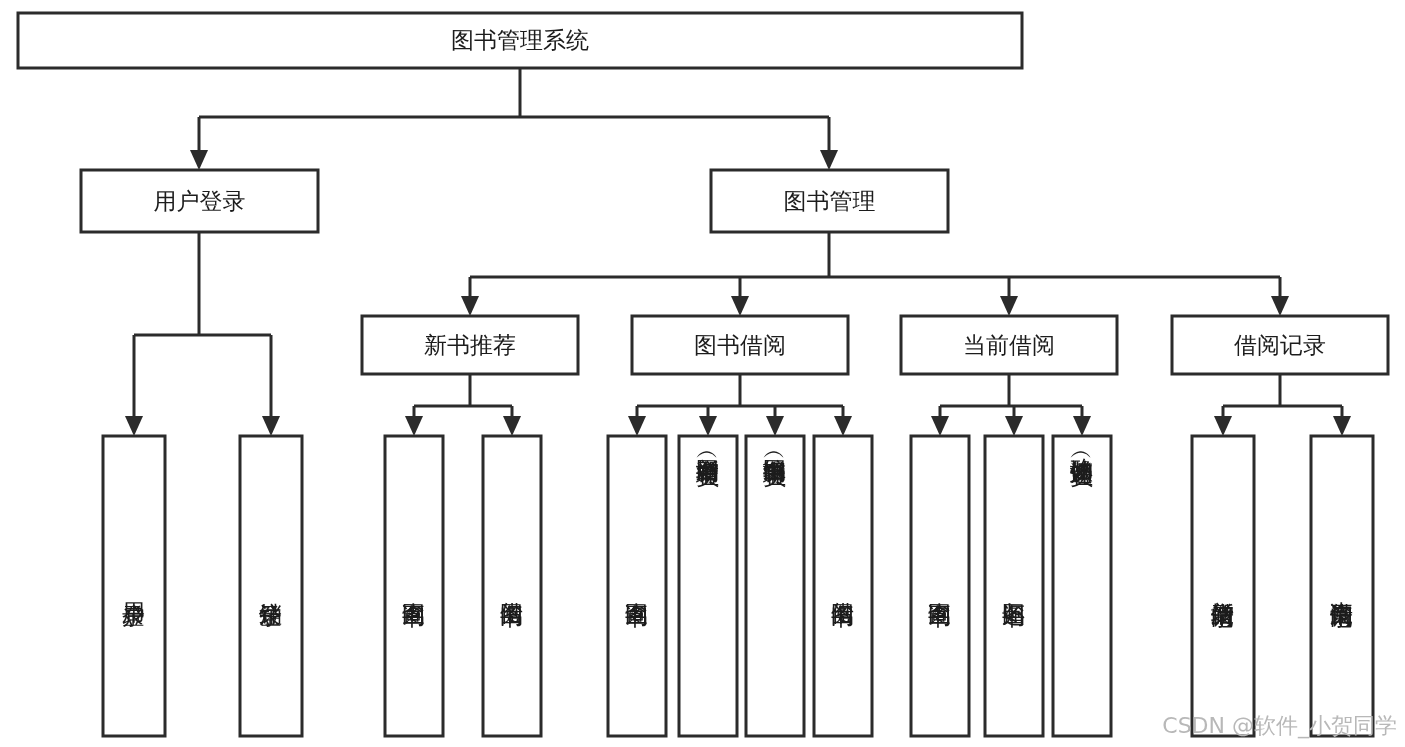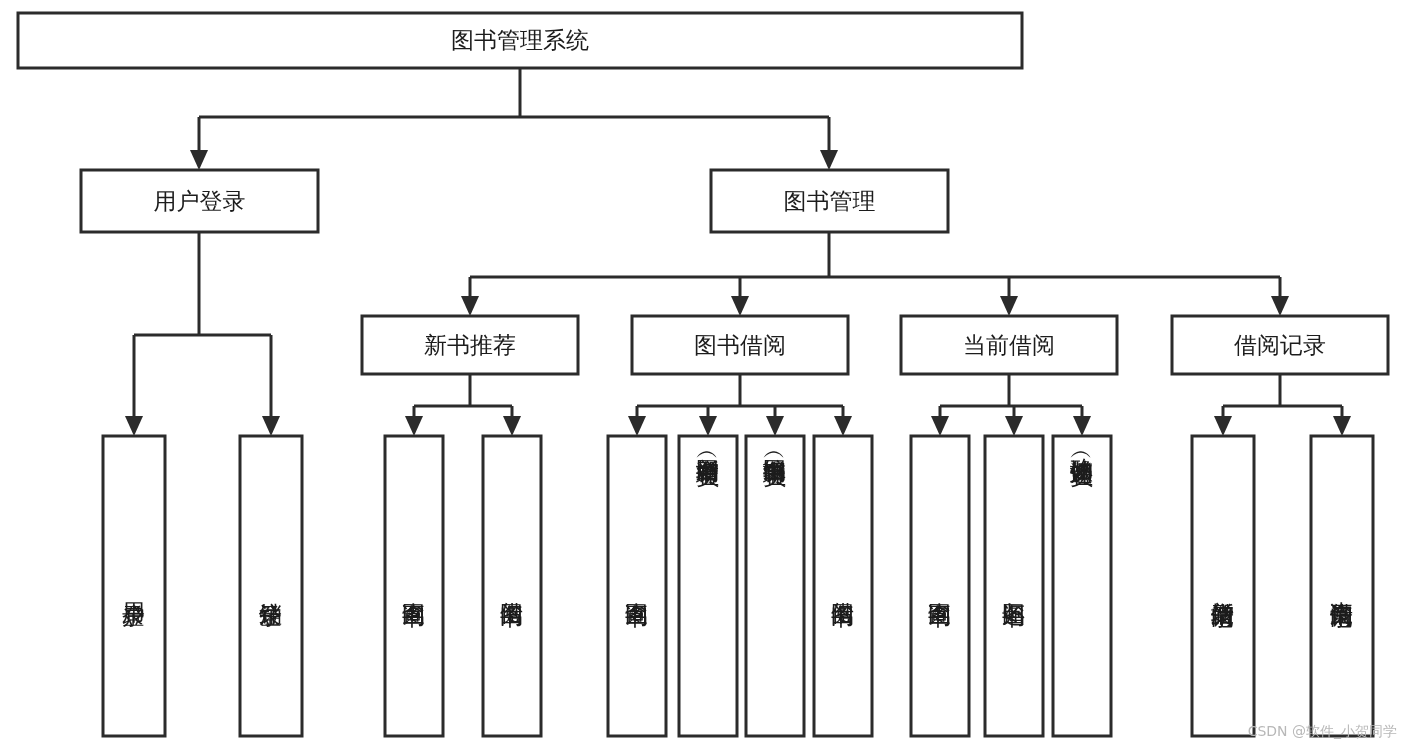--- a/index.html
+++ b/index.html
@@ -63,21 +63,21 @@
     line-height: 1.05;
     color: #1c1c1c;
     letter-spacing: 1px;
     white-space: nowrap;
   }
   .watermark {
     position: absolute;
     right: 8px;
     bottom: 6px;
     font-family: "DejaVu Sans", "Liberation Sans", sans-serif;
-    font-size: 14px;
+    font-size: 22px;
     color: #b8b8b8;
     white-space: nowrap;
     pointer-events: none;
   }
 </style>
 </head>
 <body>
 
 <div id="diagram-root">
 

